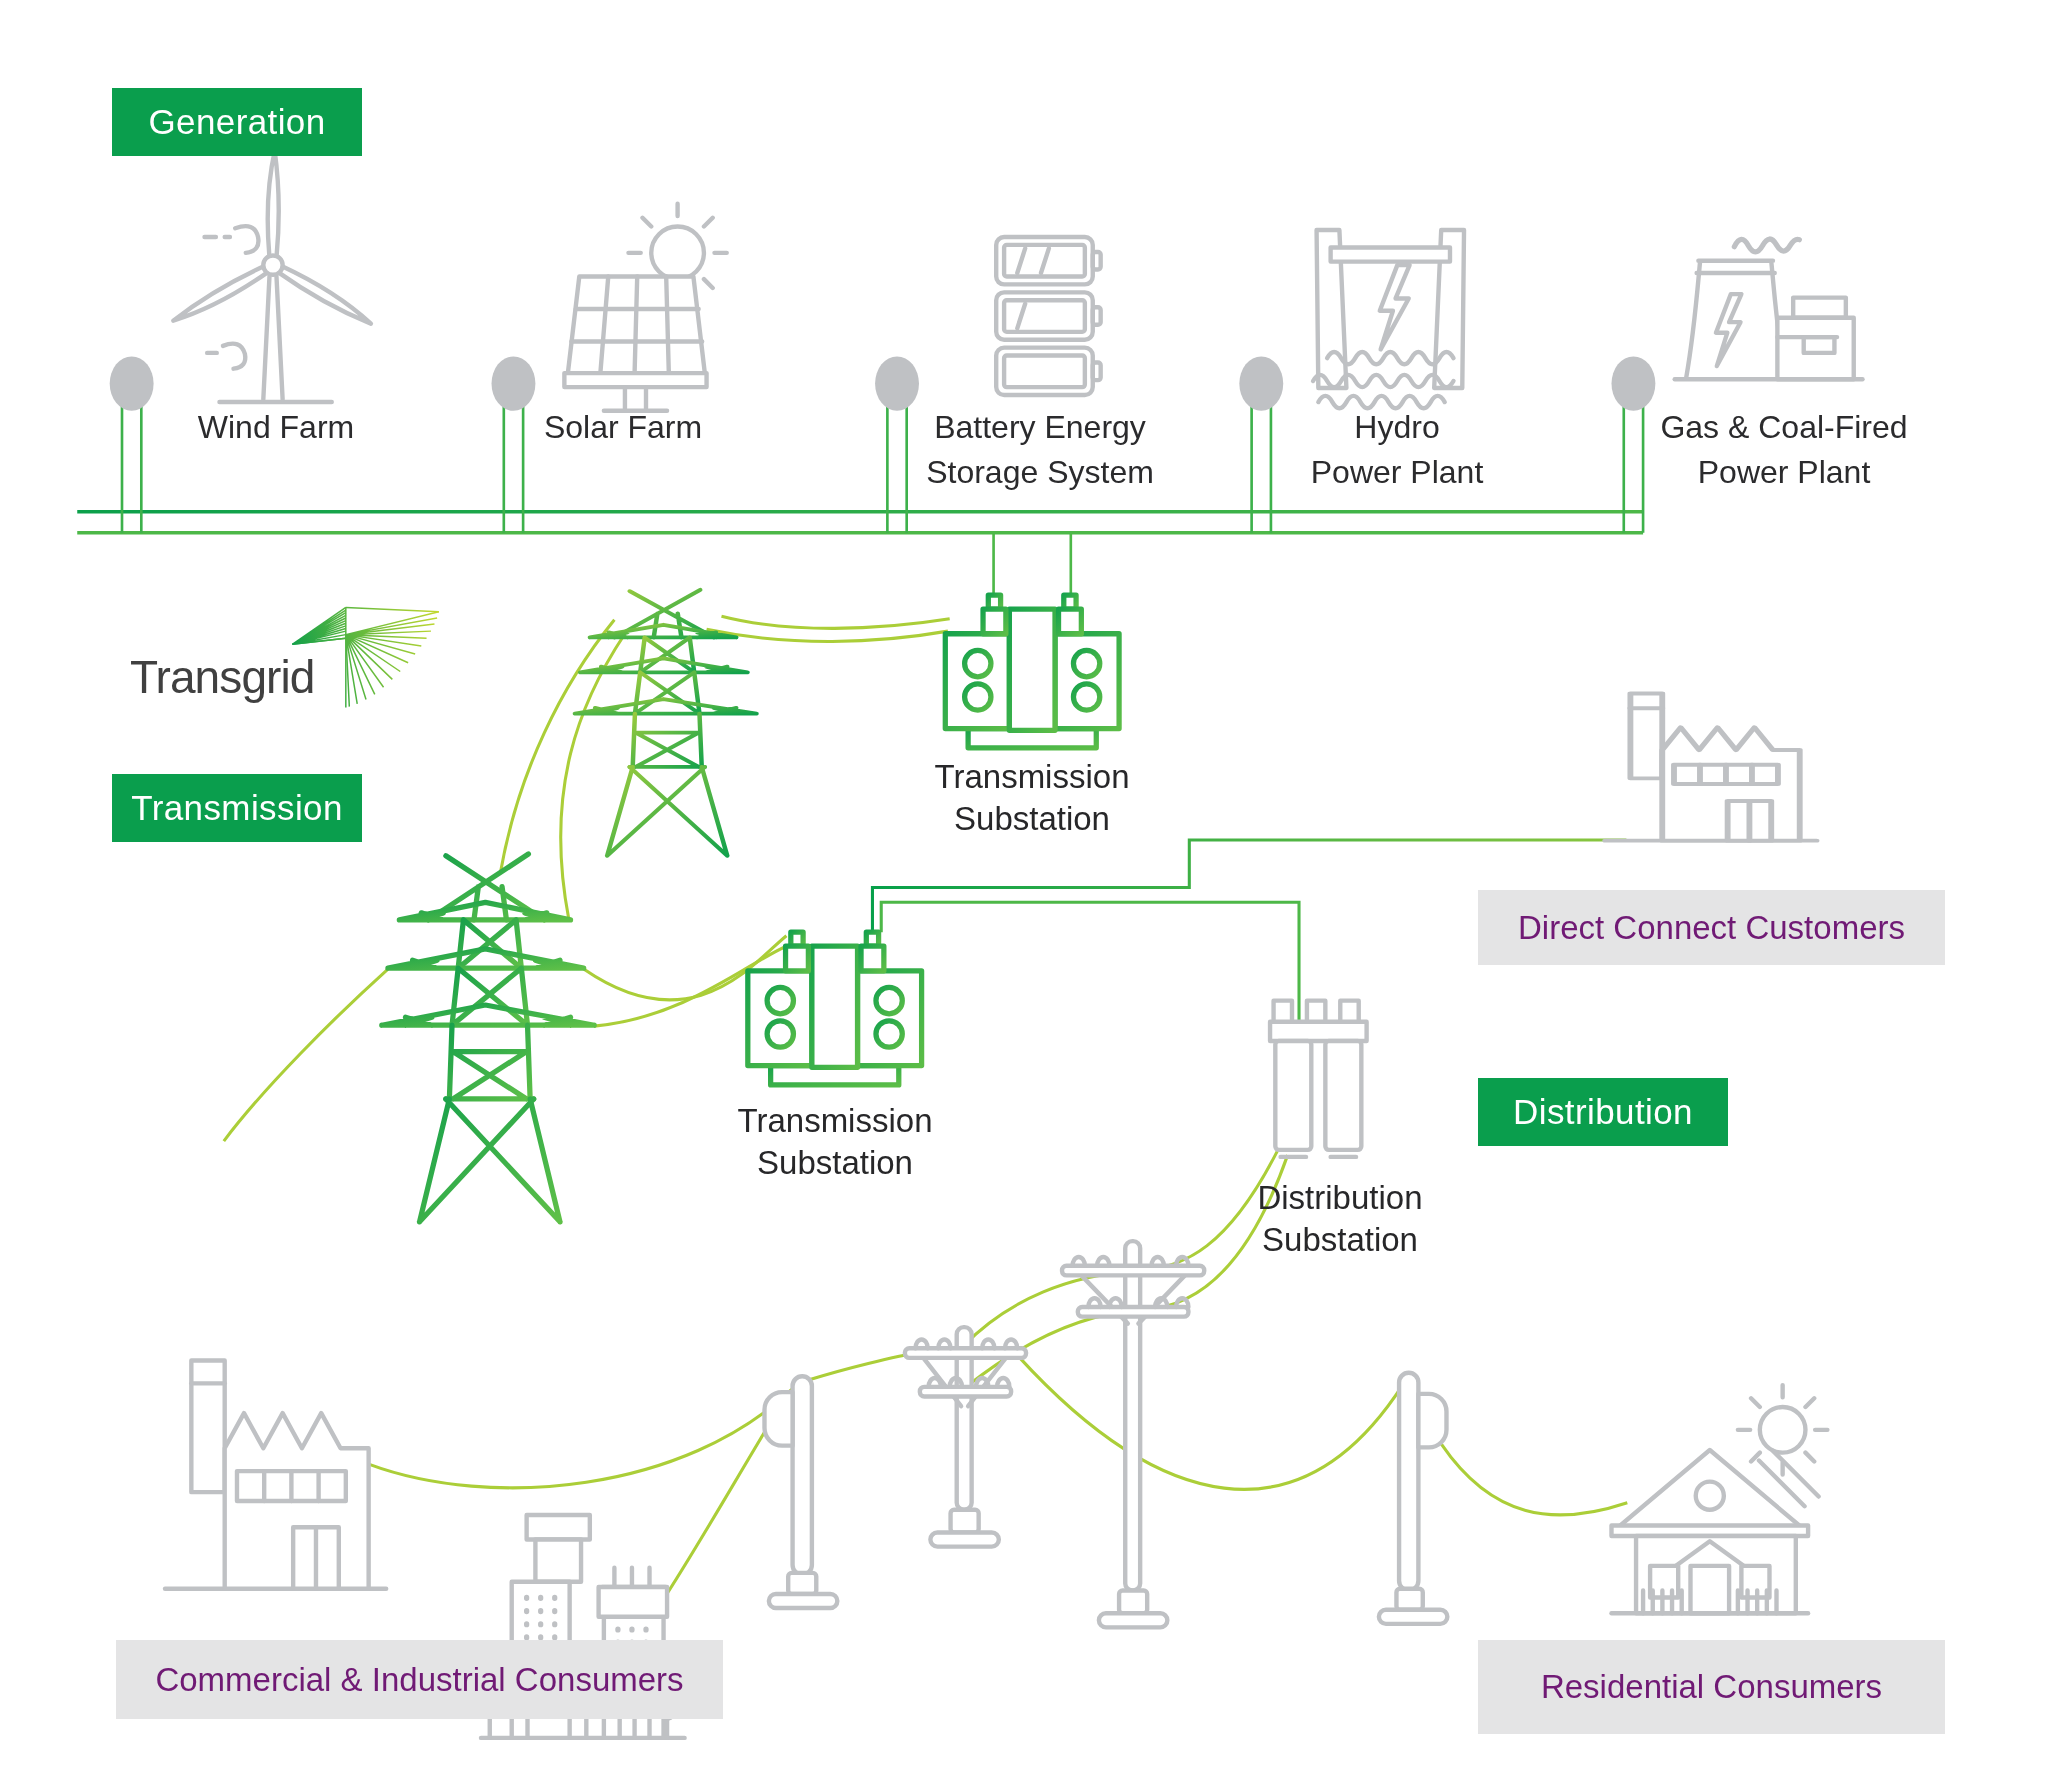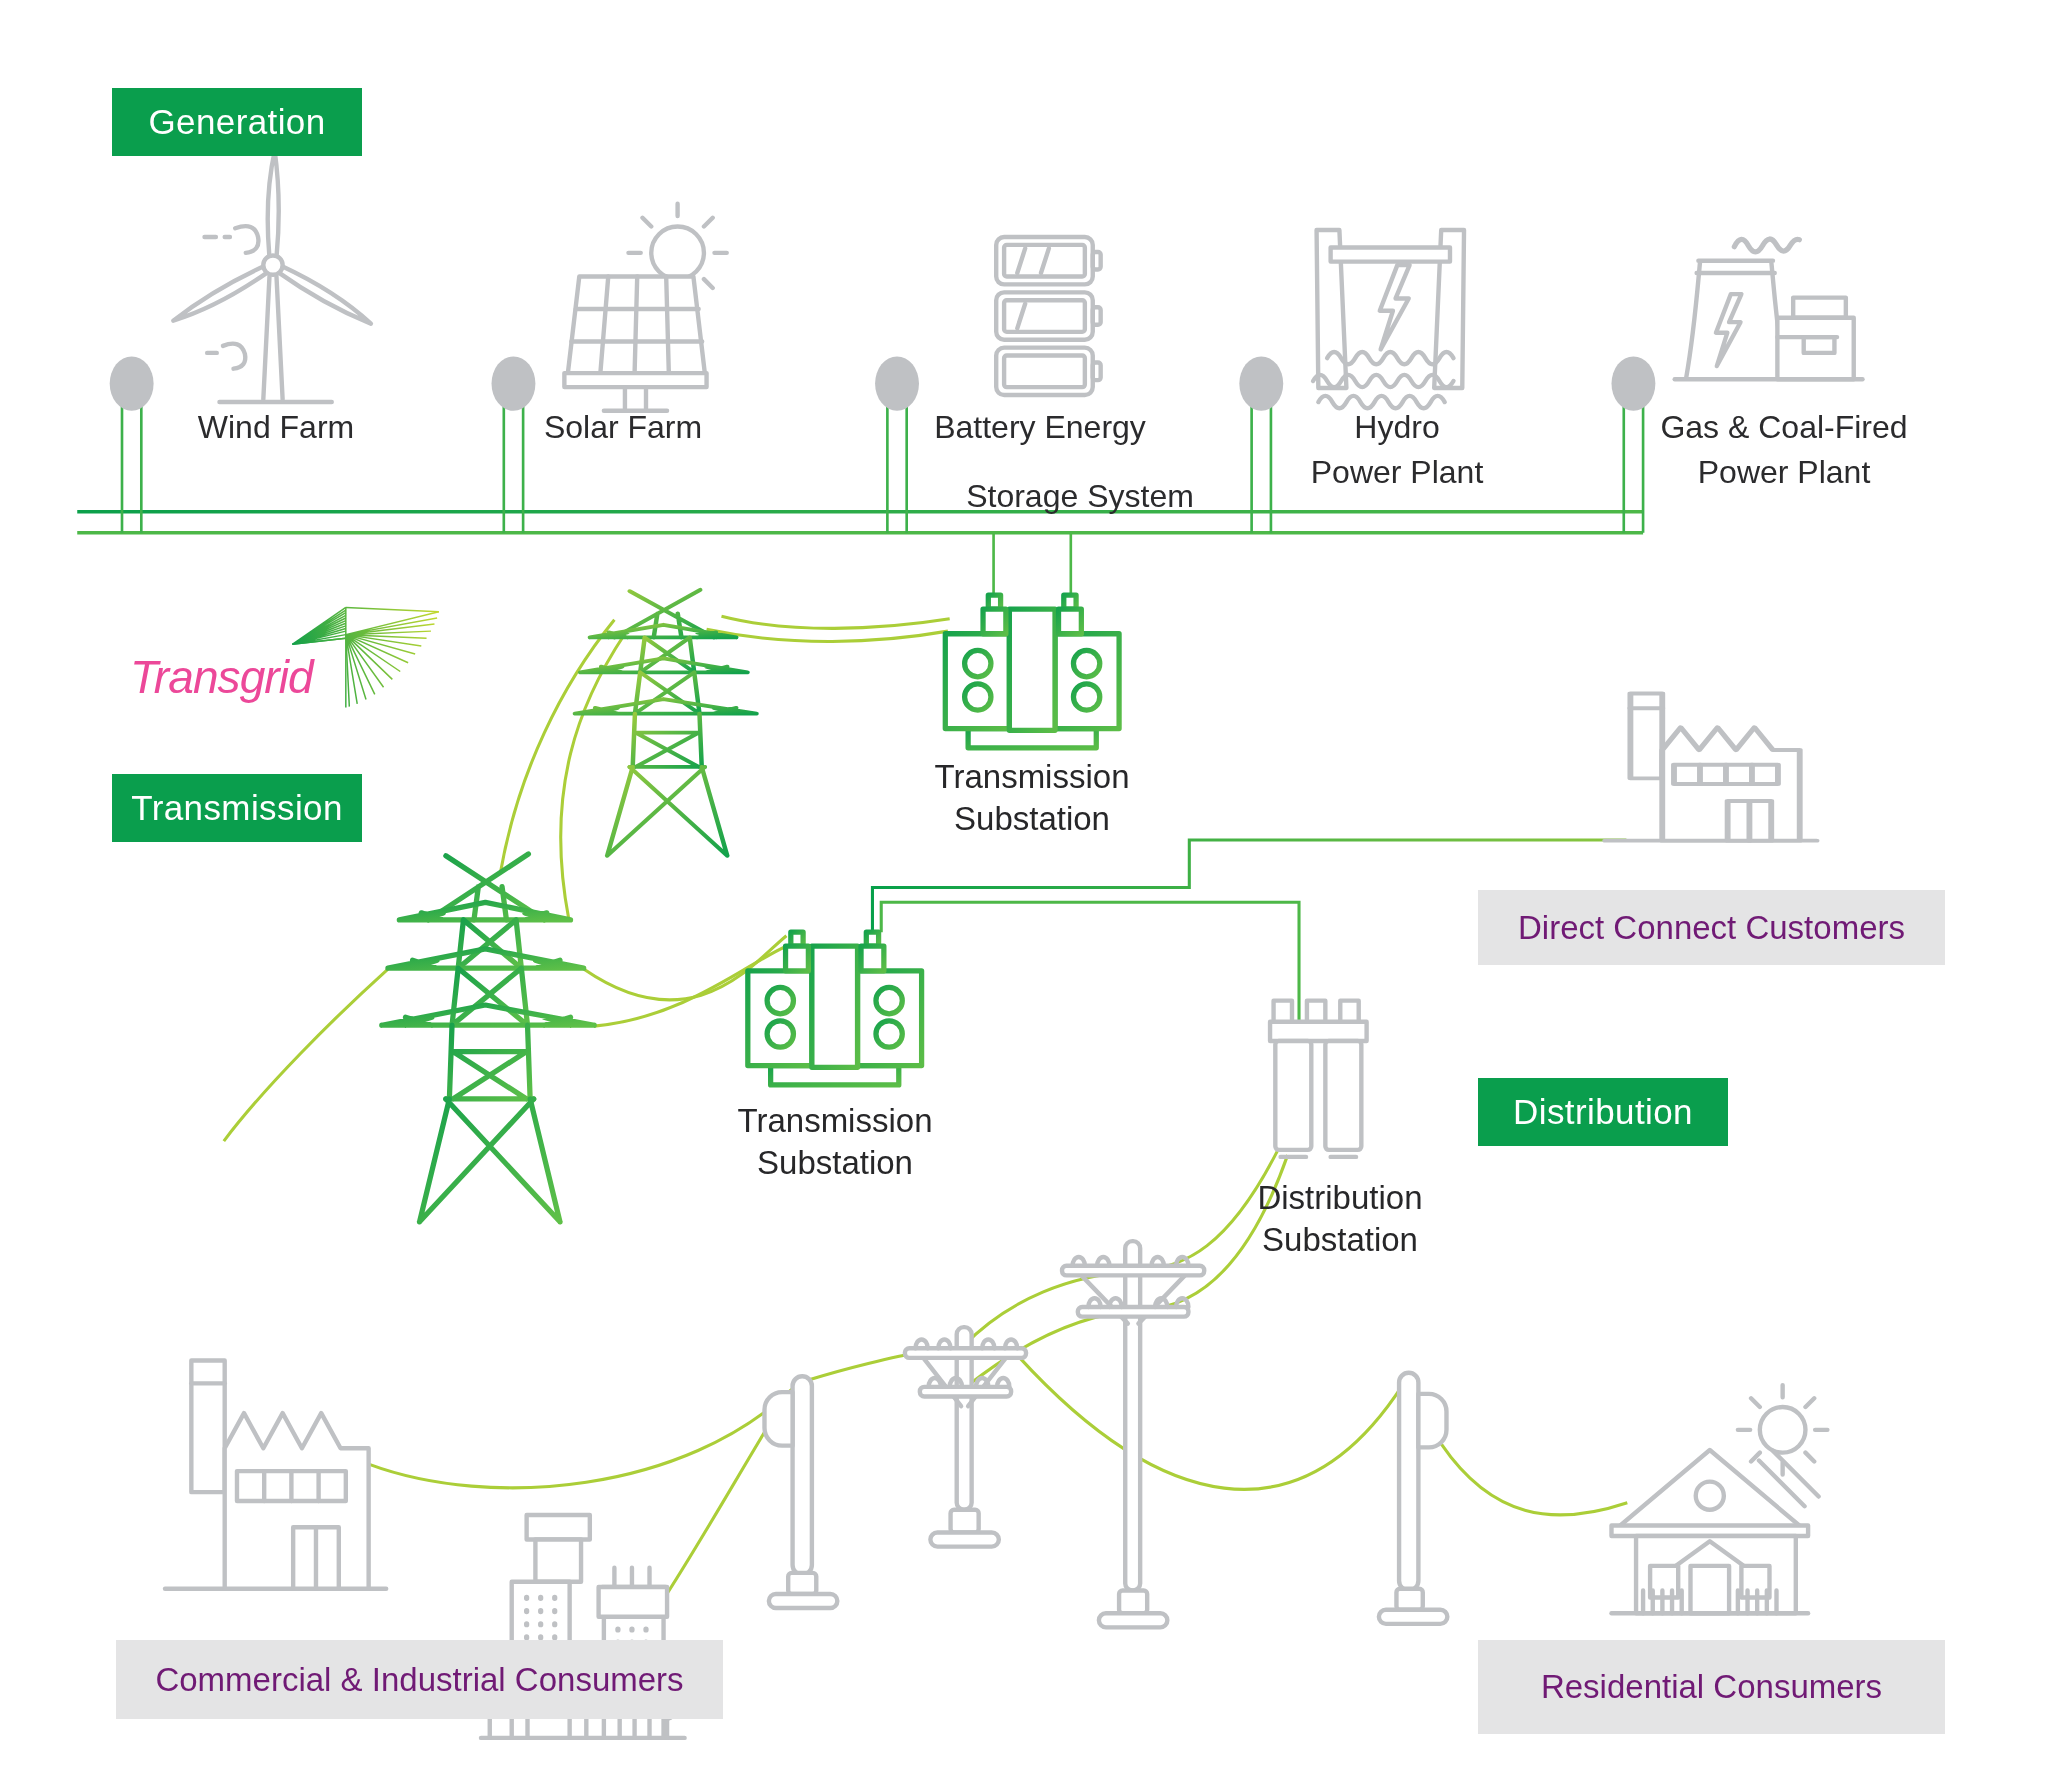--- a/index.html
+++ b/index.html
@@ -7,21 +7,21 @@
          font-family:"Liberation Sans", sans-serif;}
   .stage svg{position:absolute;left:0;top:0;}
   .badge{position:absolute;width:250px;height:68px;background:#0a9e4d;color:#fff;
          display:flex;align-items:center;justify-content:center;font-size:35px;letter-spacing:0.4px;text-align:center;}
   .graybox{position:absolute;background:#e4e4e5;color:#701a75;display:flex;align-items:center;
          justify-content:center;font-size:33px;white-space:nowrap;}
   .lbl{position:absolute;transform:translate(-50%,-50%);font-size:32px;color:#2b2b2d;
        white-space:nowrap;text-align:left;}
   .lbl2{position:absolute;transform:translate(-50%,-50%);font-size:33px;color:#272729;
        white-space:nowrap;text-align:center;}
-  .logo{position:absolute;left:130px;top:650px;font-size:46px;color:#ec4899;letter-spacing:-0.9px;font-style:italic;}
+  .logo{position:absolute;left:130px;top:650px;font-size:46px;color:#404040;letter-spacing:-0.9px;}
 </style>
 </head>
 <body>
 
 <div class="stage">
 
 <svg width="2060" height="1788" viewBox="0 0 2347 2037">
   <defs>
     <linearGradient id="gPy" x1="0%" y1="0%" x2="100%" y2="100%">
       <stop offset="0" stop-color="#9ccb3d"></stop>
@@ -318,21 +318,21 @@
   <div class="badge" style="left:112px;top:774px;">
     <span>Transmission</span>
   </div>
   <div class="badge" style="left:1478px;top:1078px;">
     <span>Distribution</span>
   </div>
 
   <div class="lbl" style="left:276px;top:427px;">Wind Farm</div>
   <div class="lbl" style="left:623px;top:427px;">Solar Farm</div>
   <div class="lbl" style="left:1040px;top:427px;">Battery Energy</div>
-  <div class="lbl" style="left:1080px;top:472px;margin-top:24px;">Storage System</div>
+  <div class="lbl" style="left:1040px;top:472px;">Storage System</div>
   <div class="lbl" style="left:1397px;top:427px;">Hydro</div>
   <div class="lbl" style="left:1397px;top:472px;">Power Plant</div>
   <div class="lbl" style="left:1784px;top:427px;">Gas &amp; Coal-Fired</div>
   <div class="lbl" style="left:1784px;top:472px;">Power Plant</div>
 
   <div class="logo">Transgrid</div>
 
   <div class="lbl2" style="left:1032px;top:777px;">Transmission</div>
   <div class="lbl2" style="left:1032px;top:819px;">Substation</div>
   <div class="lbl2" style="left:835px;top:1121px;">Transmission</div>

